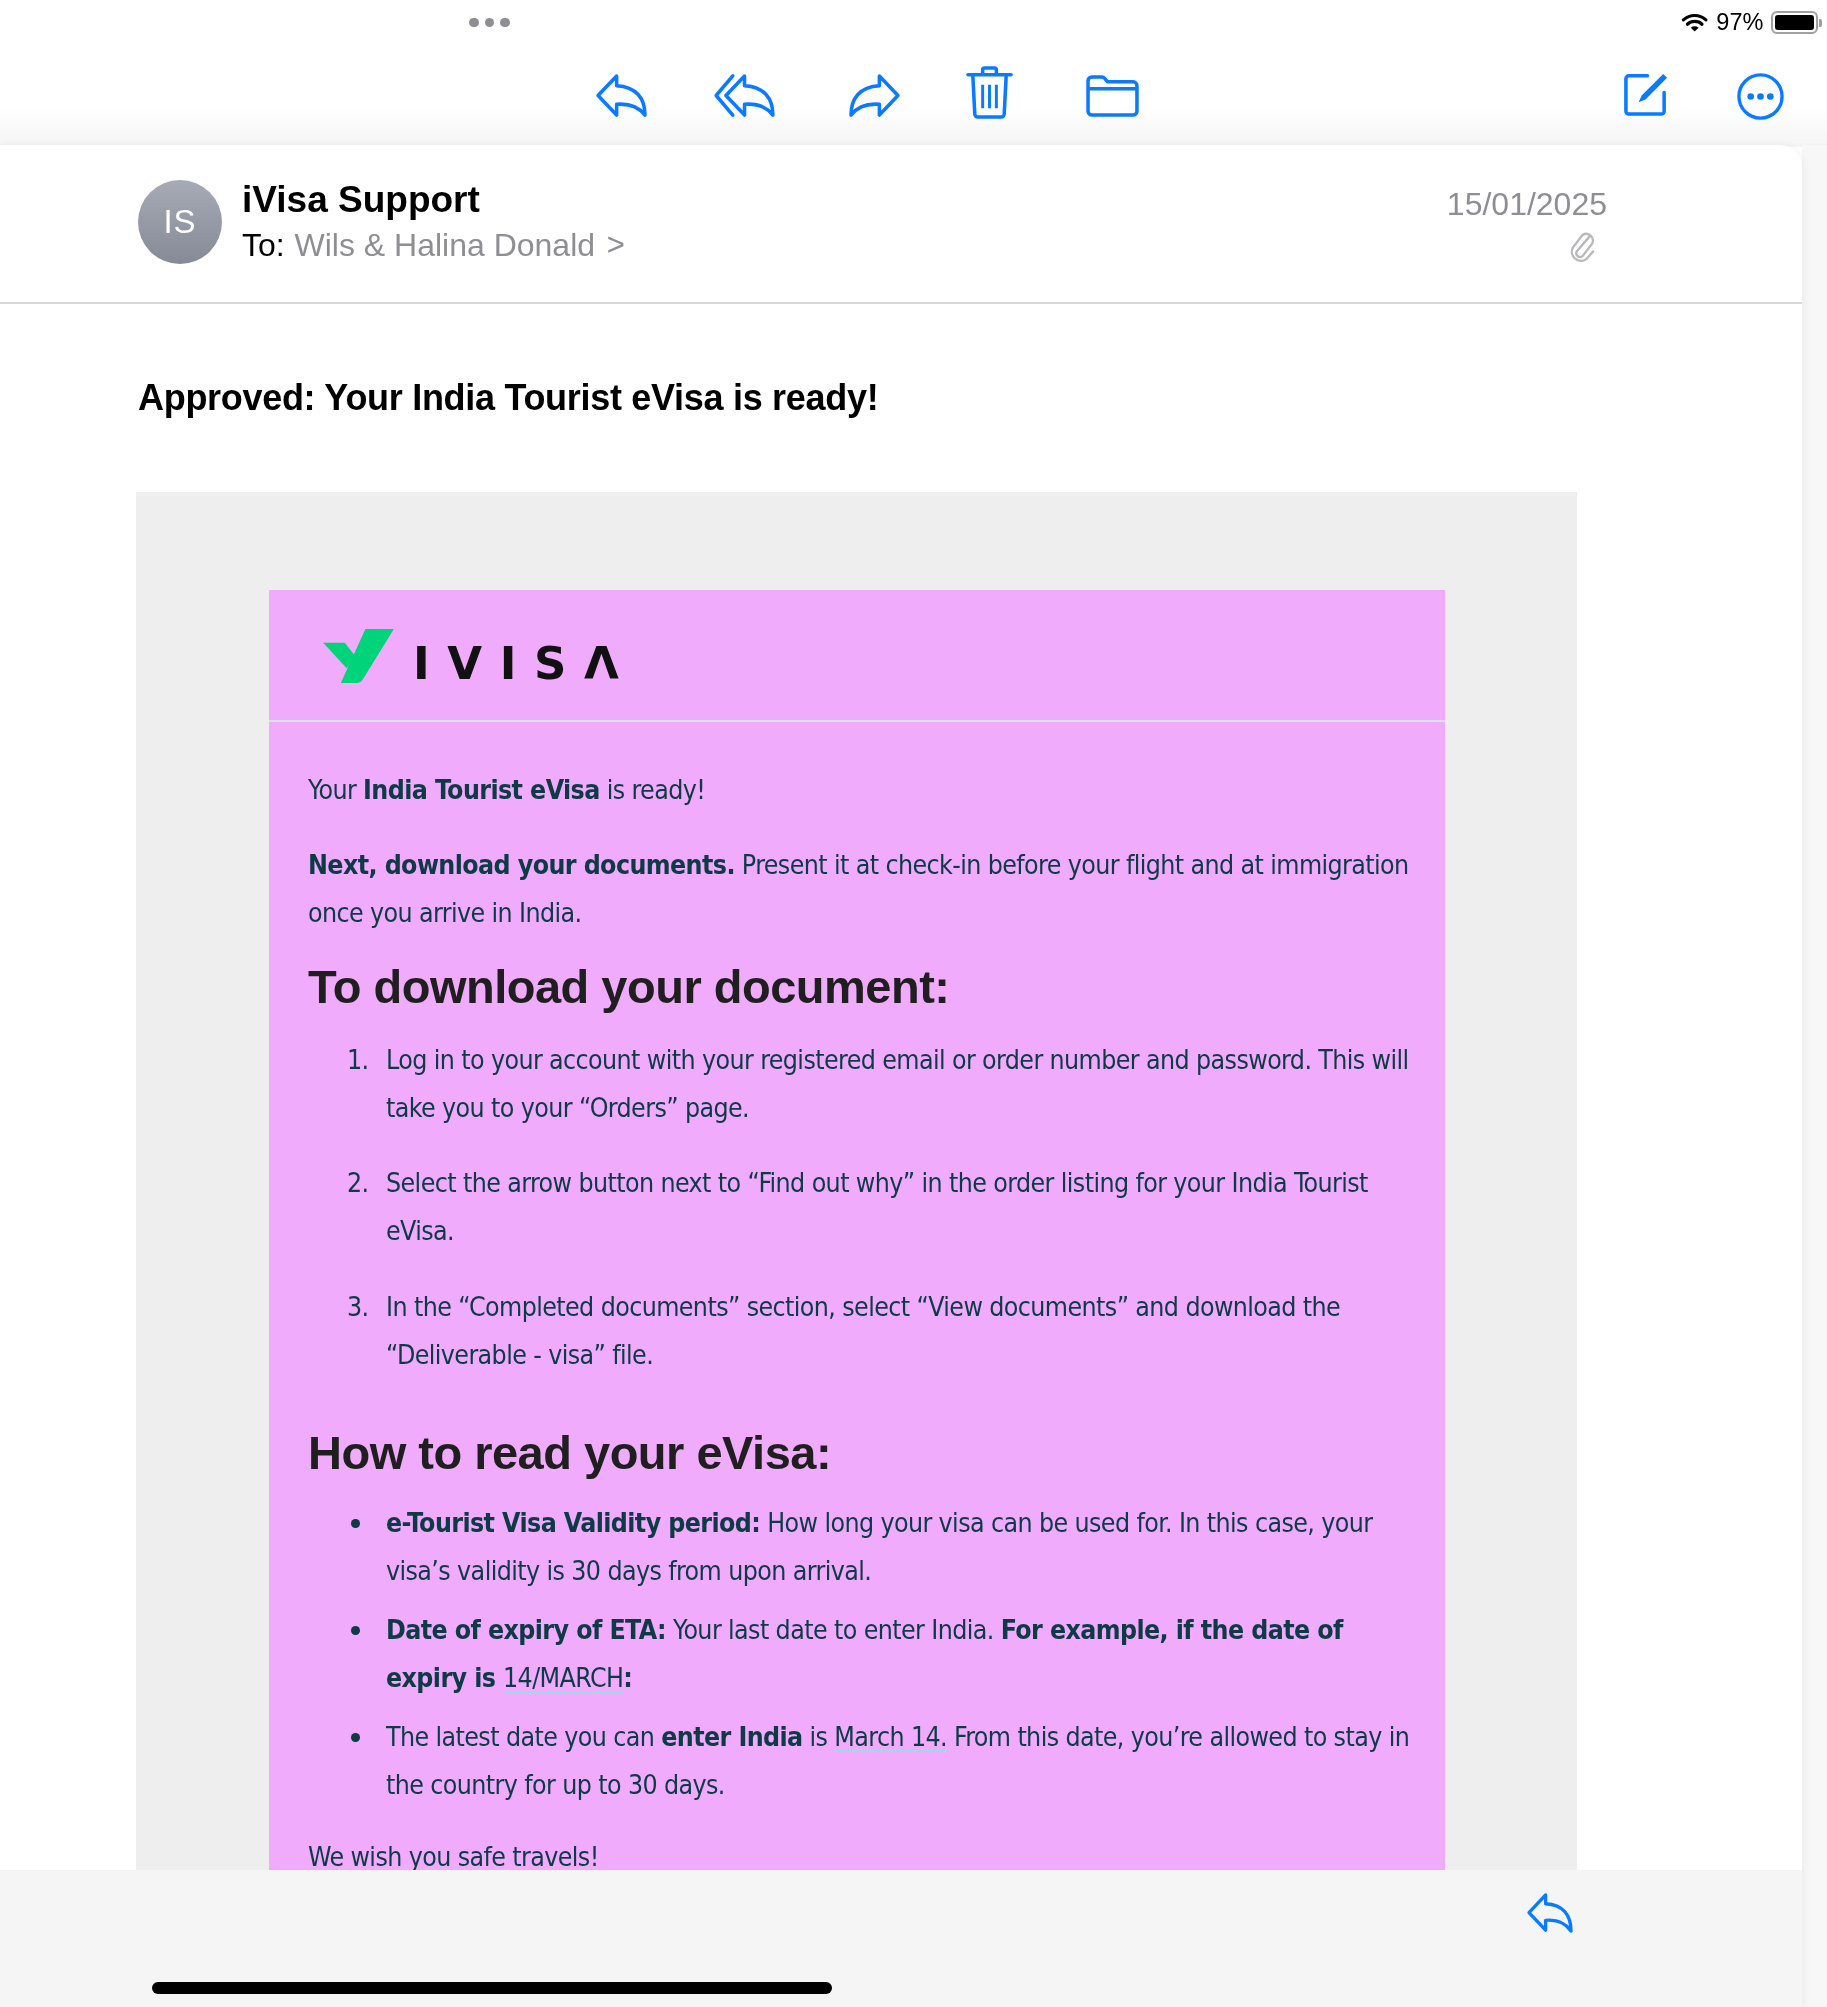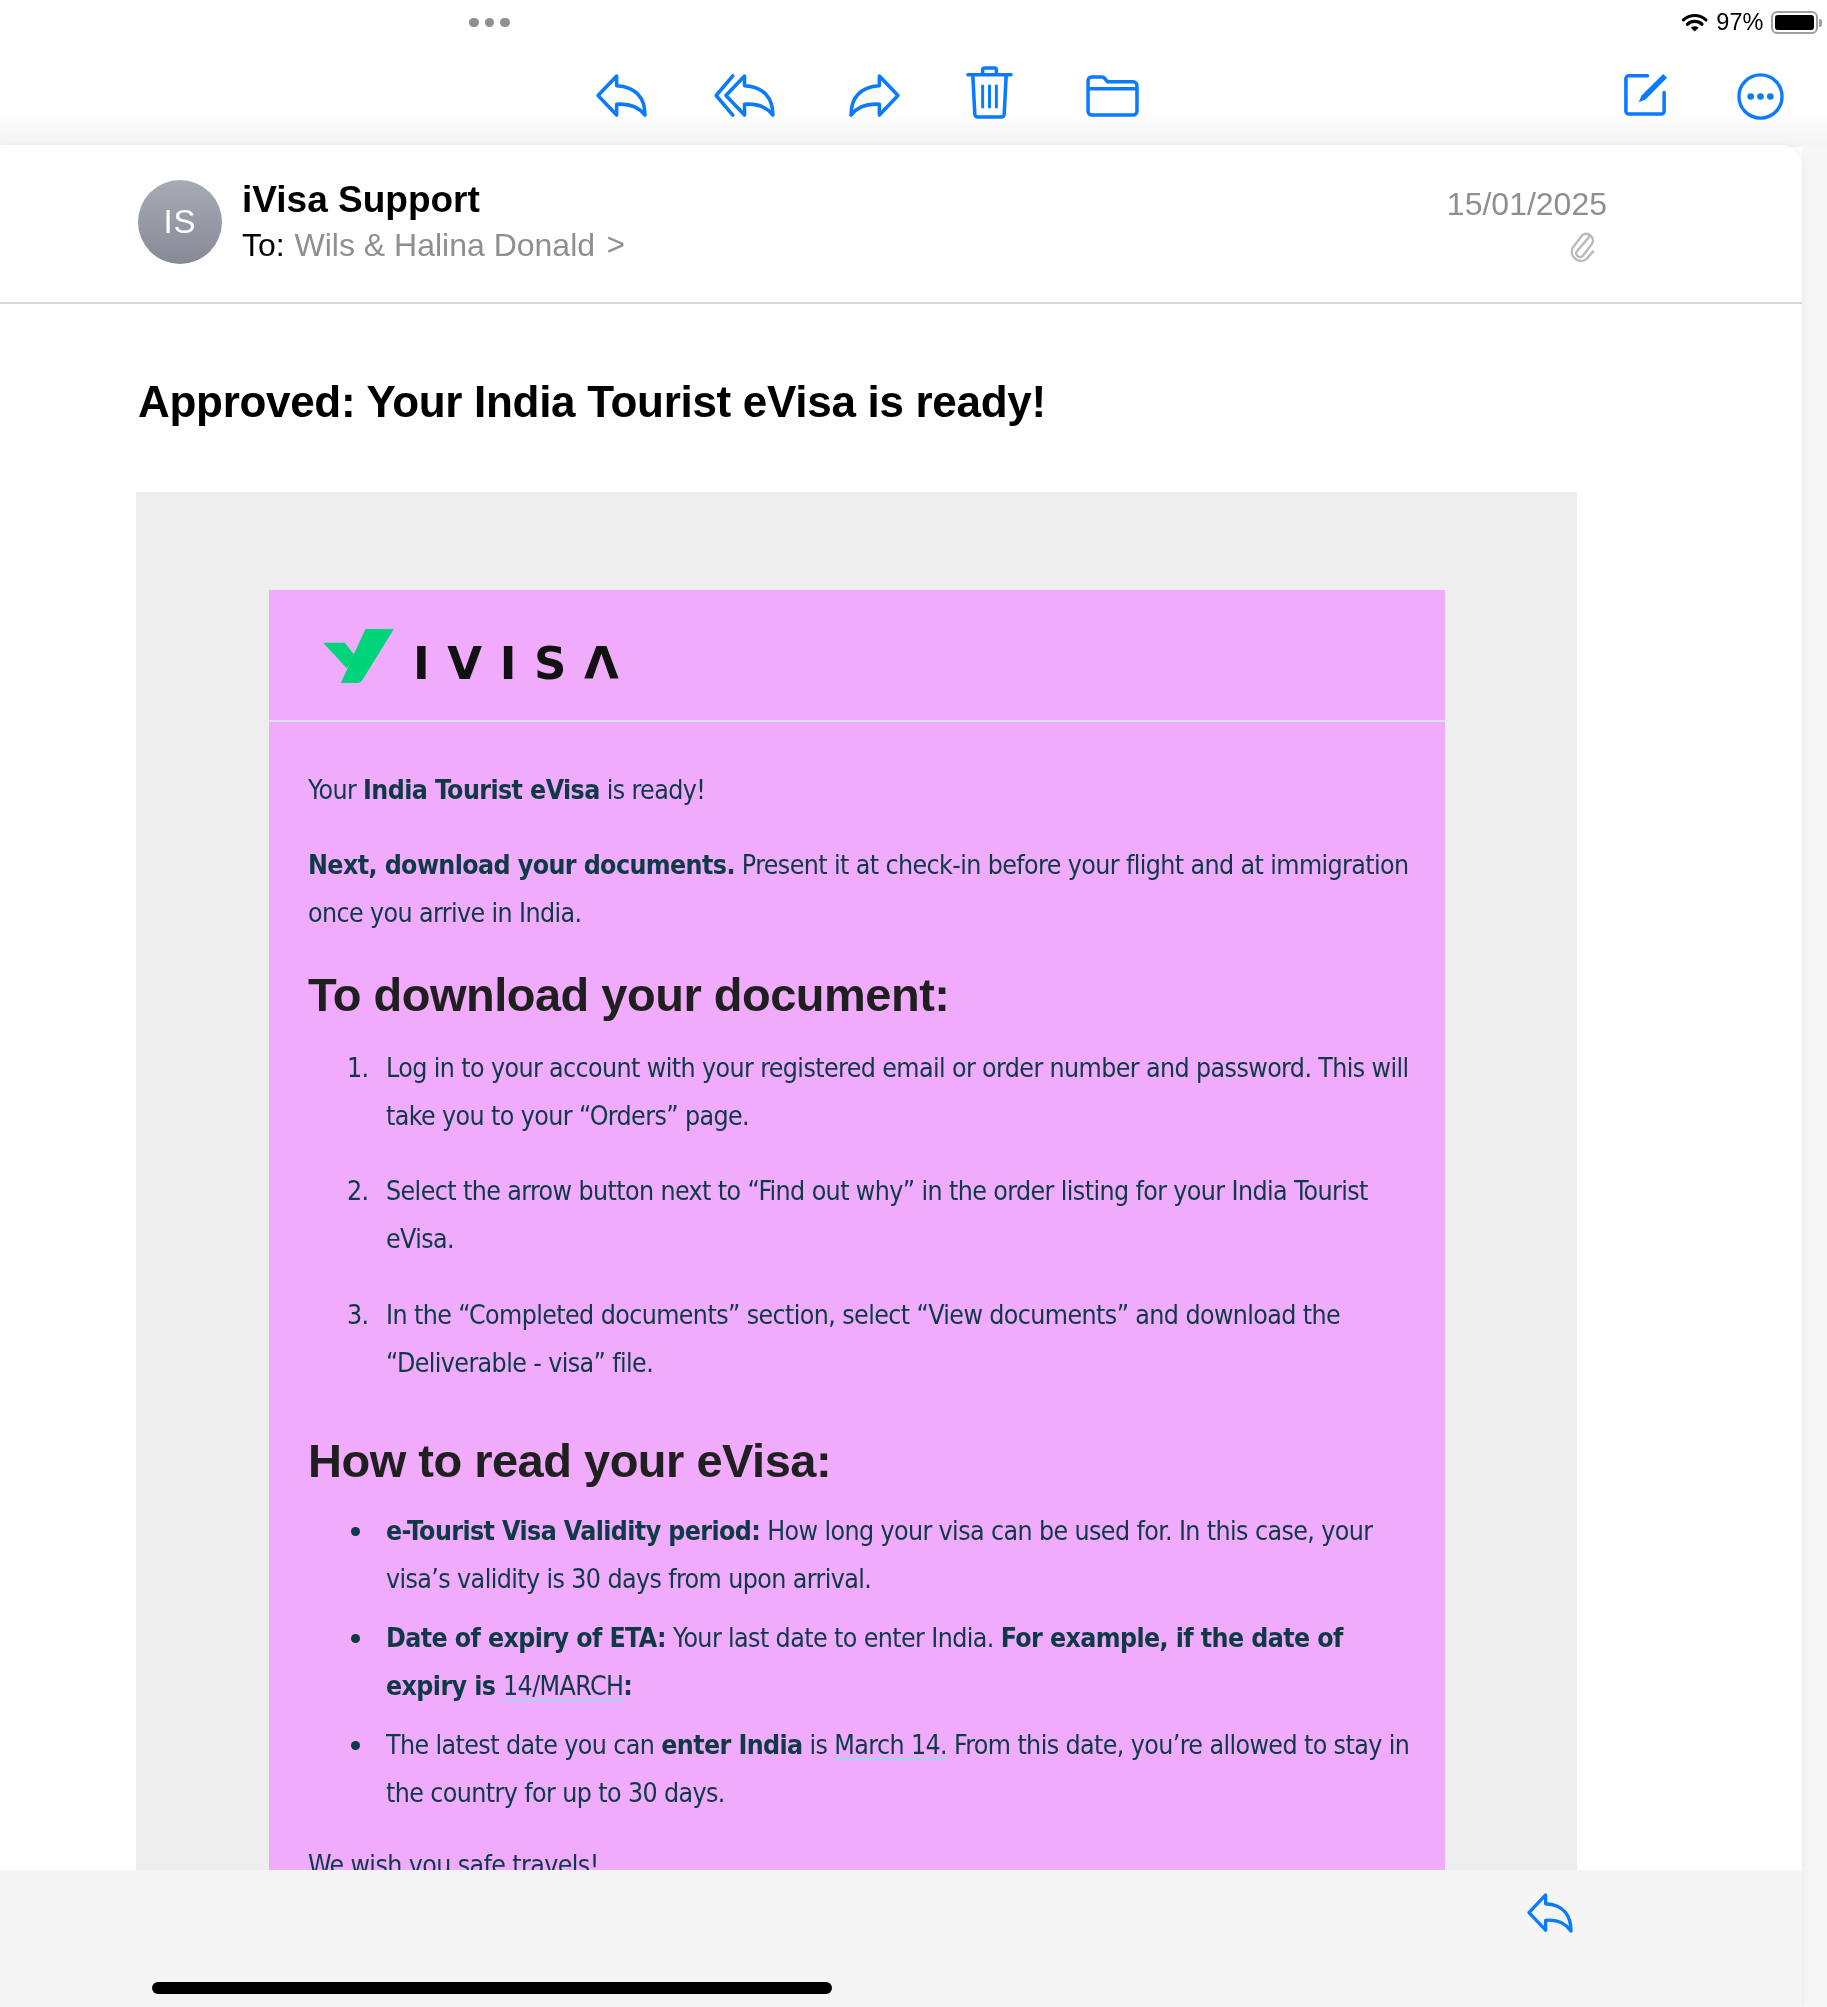--- a/index.html
+++ b/index.html
@@ -29,37 +29,37 @@
     background: linear-gradient(#a7abb6, #868a96); color: #fff; font-size: 33px;
     display: flex; align-items: center; justify-content: center; letter-spacing: 1px; }
   .sender { position: absolute; left: 242px; top: 179px; font-size: 37px; font-weight: 700; color: #000; }
   .to-line { position: absolute; left: 242px; top: 227px; font-size: 32px; color: #000; display: flex; }
   .to-line .recipients { color: #8e8e93; margin-left: 9.8px; }
   .to-line .chev { color: #8e8e93; margin-left: 11.8px; font-size: 31px; }
   .date { position: absolute; right: 221px; top: 186px; font-size: 32px; color: #8e8e93; }
   .clip { position: absolute; left: 1568px; top: 231px; width: 29px; height: 33px; }
   .header-divider { position: absolute; left: 0; top: 302px; width: 1802px; height: 2px; background: #d6d6d6; }
 
-  .subject { position: absolute; left: 138px; top: 377px; font-size: 44px; font-weight: 700; color: #000; letter-spacing: -0.3px; }
+  .subject { position: absolute; left: 138px; top: 377px; font-size: 36px; font-weight: 700; color: #000; letter-spacing: -0.3px; }
 
   
   .email-bg { position: absolute; left: 136px; top: 492px; width: 1441px; height: 1378px; background: #eeeeee; }
   .email-inner { position: absolute; left: 269px; top: 590px; width: 1176px; height: 1280px; background: #f0abfc; }
   .logo-row { position: absolute; left: 0; top: 0; width: 1176px; height: 130px; }
   .logo-divider { position: absolute; left: 0; top: 130px; width: 1176px; height: 2px; background: #d7e3e6; }
   .logo-check { position: absolute; left: 54px; top: 39px; width: 74px; height: 55px; }
   .logo-text { position: absolute; left: 144px; top: 47px; font-size: 45px; font-weight: 700; letter-spacing: 17.6px; color: #111; font-family: "DejaVu Sans", sans-serif; }
 
   .content { position: absolute; left: 39px; top: 176px; width: 1117px; color: #0d3a45; font-size: 26.5px; line-height: 48px;
     font-family: "DejaVu Sans", sans-serif; font-stretch: condensed; letter-spacing: -0.6px; }
   .content p { margin: 0; }
   .content b { font-weight: 700; }
   .p-intro { margin-bottom: 27.4px !important; }
   .h2 { font-family: "Liberation Sans", sans-serif; font-size: 47px; font-weight: 700; color: #1f1f1f; letter-spacing: -0.5px; line-height: 55px; }
-  .h2-1 { margin-top: 30px; margin-bottom: 21.6px; }
+  .h2-1 { margin-top: 22px; margin-bottom: 21.6px; }
   .h2-2 { margin-top: 46px; margin-bottom: 19.6px; }
   ol.steps { list-style: none; margin-left: 39px; }
   ol.steps li { position: relative; padding-left: 39px; margin-bottom: 27.4px; }
   ol.steps li .num { position: absolute; left: 0; top: 0; }
   ul.bullets { list-style: none; margin-left: 39px; }
   ul.bullets li { position: relative; padding-left: 39px; margin-top: 11px; }
   ul.bullets li::before { content: ""; position: absolute; left: 3.9px; top: 19.6px; width: 8.8px; height: 8.8px; border-radius: 50%; background: #0d3a45; }
   .link { text-decoration: underline; text-decoration-color: #9fd8e6; text-underline-offset: 3.9px; text-decoration-thickness: 2px; }
   .closing { margin-top: 23.5px !important; }
 

